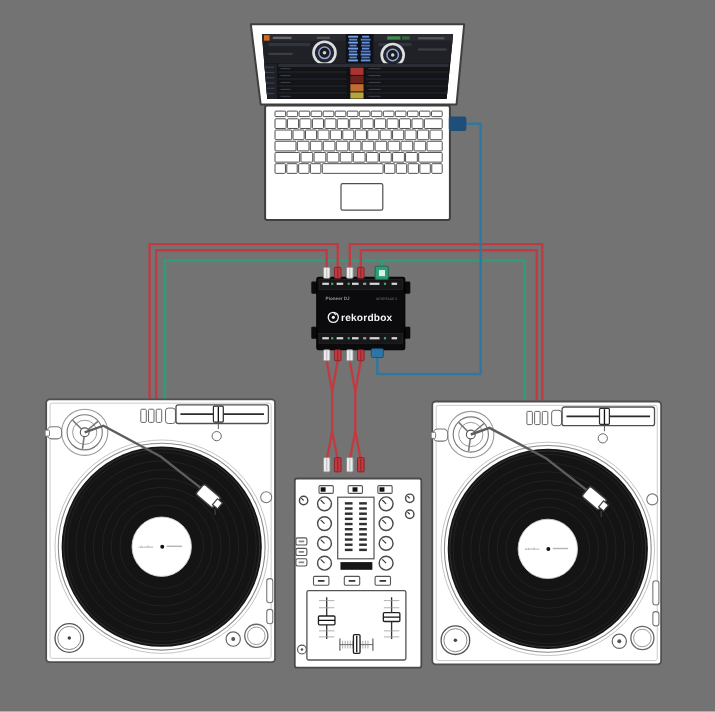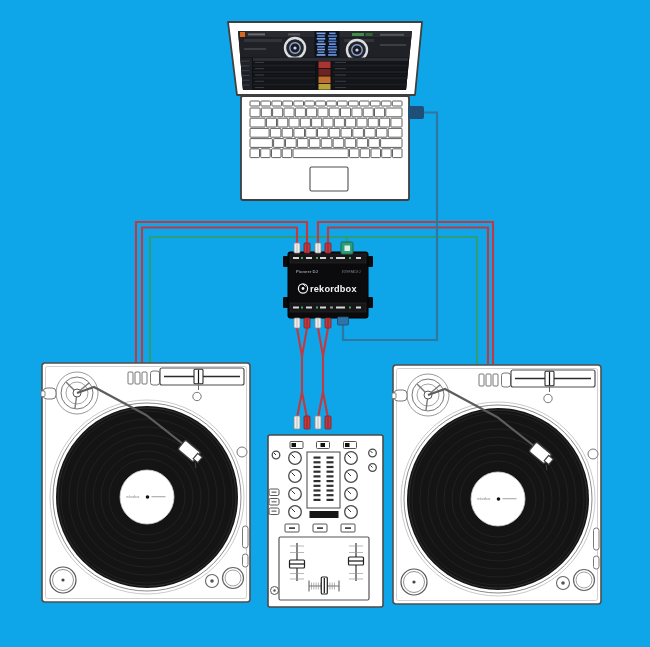--- a/index.html
+++ b/index.html
@@ -1,16 +1,16 @@
 <!DOCTYPE html>
 <html><head>
 <meta charset="utf-8">
 <style>
   html,body{margin:0;padding:0;background:#ffffff;}
-  .stage{position:relative;width:650px;height:647px;background:#0ea5e9;overflow:hidden;}
+  .stage{position:relative;width:650px;height:647px;background:#737373;overflow:hidden;}
   svg{display:block;}
   text{font-family:"Liberation Sans","DejaVu Sans",sans-serif;}
   .logo-text{font-weight:bold;letter-spacing:.2px;}
 </style>
 </head>
 <body>
 
 <div class="stage">
 <svg width="650" height="647" viewBox="0 0 650 647">
 

